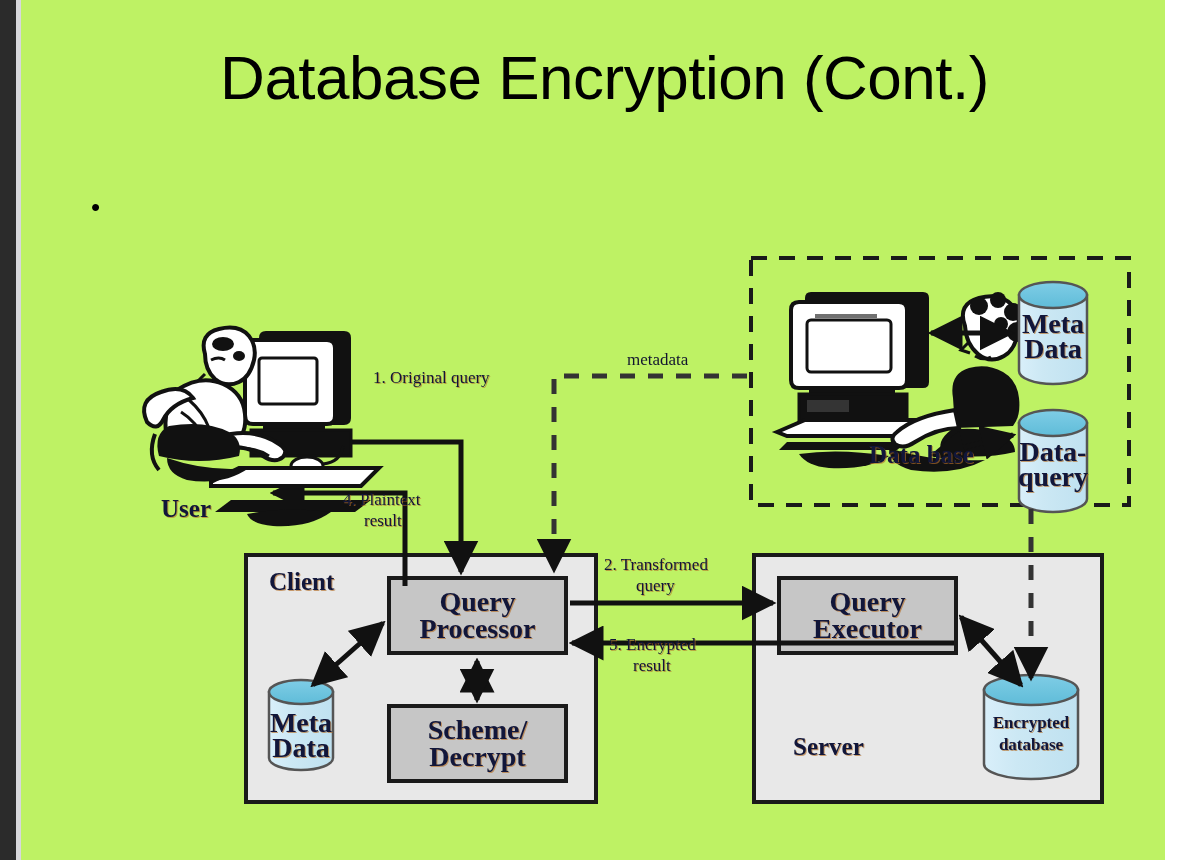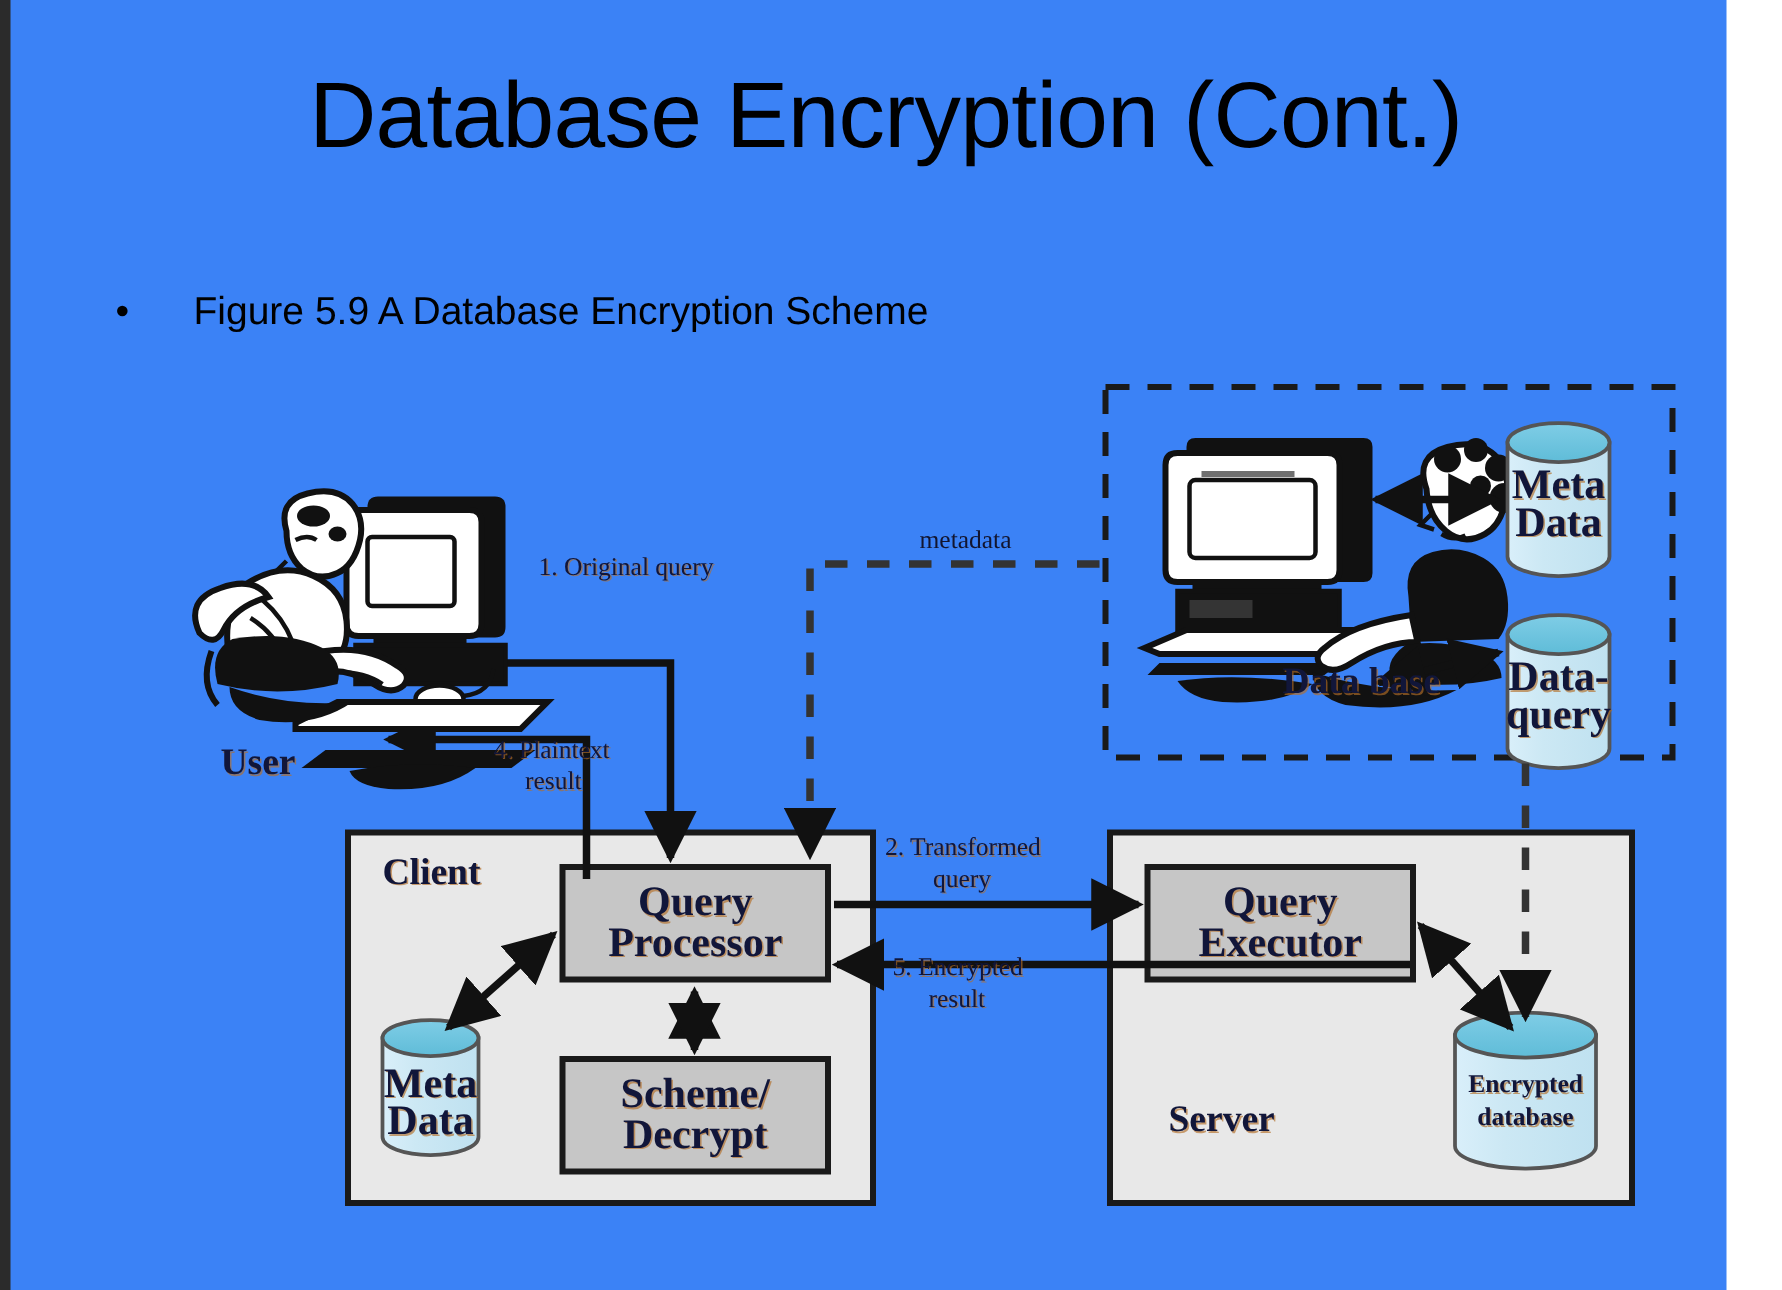--- a/index.html
+++ b/index.html
@@ -21,23 +21,23 @@
     background: #2b2b2b;
   }
   .sidebar-sep {
     position: absolute;
     left: 16px; top: 0;
     width: 5px; height: 860px;
     background: #d8d8dc;
   }
   .slide {
     position: absolute;
-    left: 7px; top: 0;
+    left: 21px; top: 0;
     width: 1144px; height: 860px;
-    background: #3b82f6;
+    background: #bef264;
   }
   .slide-title {
     position: absolute;
     left: 0; top: 42px;
     width: 1167px;
     text-align: center;
     font-family: "Liberation Sans", sans-serif;
     font-size: 62px;
     font-weight: 400;
     color: #000000;
@@ -96,21 +96,20 @@
 
 <div class="sidebar-strip"></div>
 <div class="sidebar-sep"></div>
 
 <div class="slide">
 
   <div class="slide-title">Database Encryption (Cont.)</div>
 
   <div class="bullet-row">
     <span class="bullet-mark">•</span>
-    <span class="bullet-text">Figure 5.9 A Database Encryption Scheme</span>
   </div>
 
   <div class="figure">
 
     <svg class="fig-svg" width="1030" height="580" viewBox="0 0 1030 580">
       <defs>
         <marker id="arrEnd" viewBox="0 0 10 10" refX="9" refY="5" markerWidth="7" markerHeight="7" orient="auto-start-reverse">
           <path d="M 0 0 L 10 5 L 0 10 z" fill="#111"></path>
         </marker>
         <marker id="arrStart" viewBox="0 0 10 10" refX="9" refY="5" markerWidth="7" markerHeight="7" orient="auto-start-reverse">

